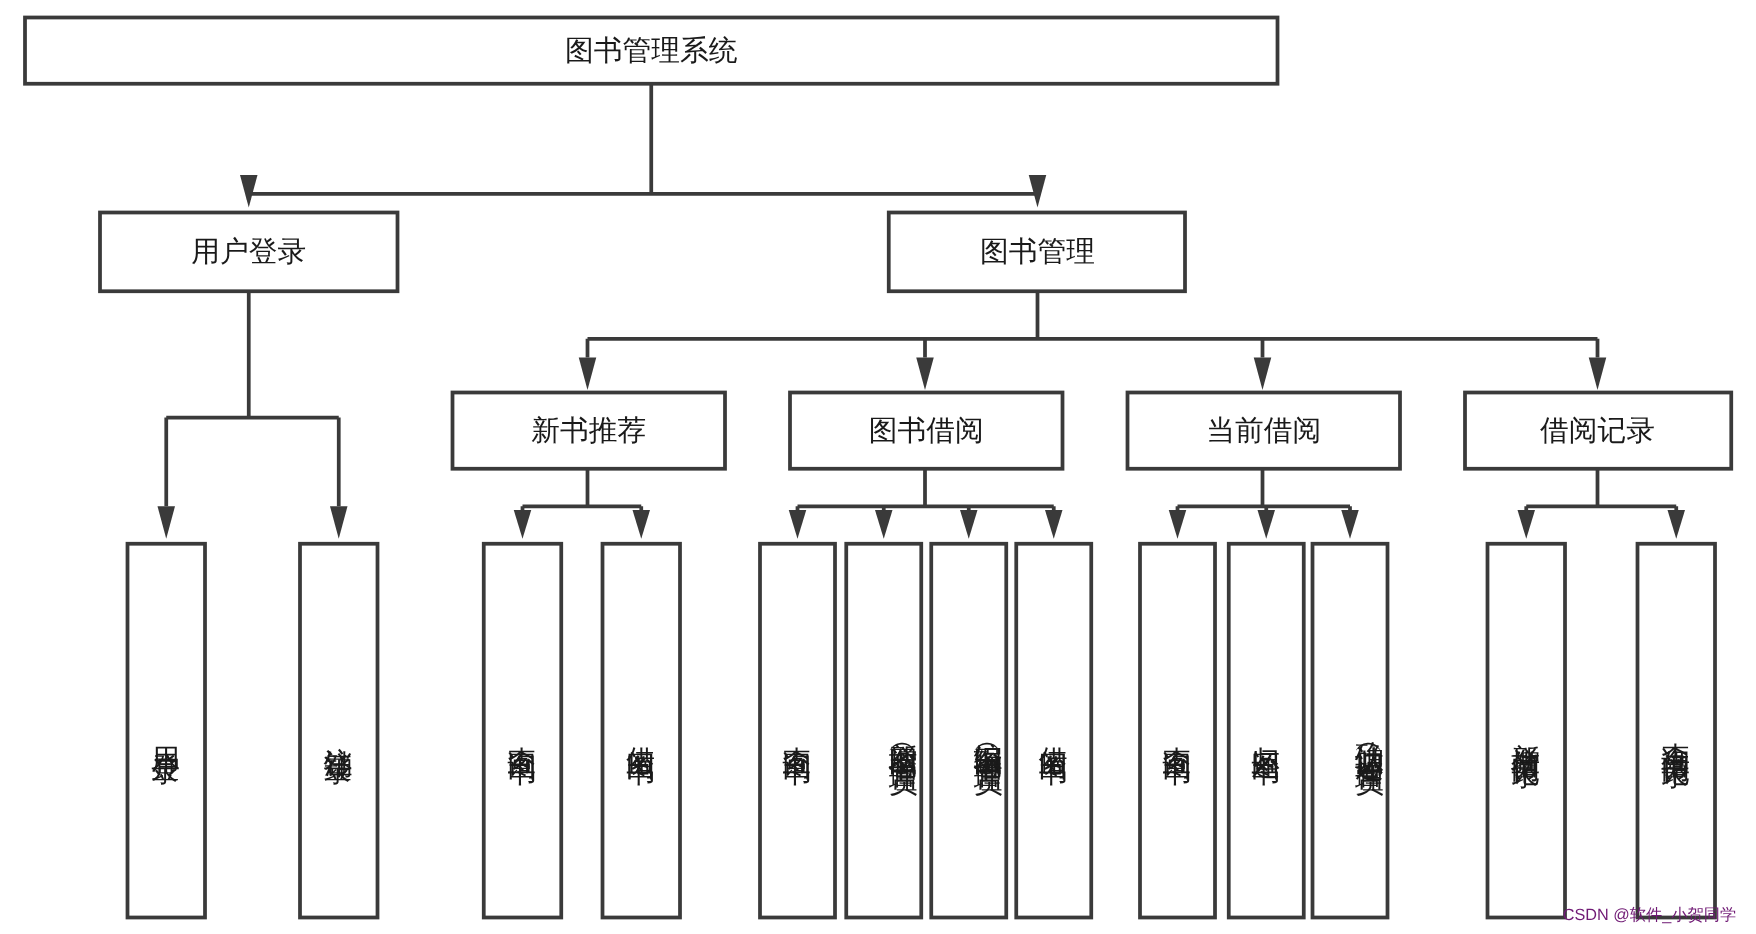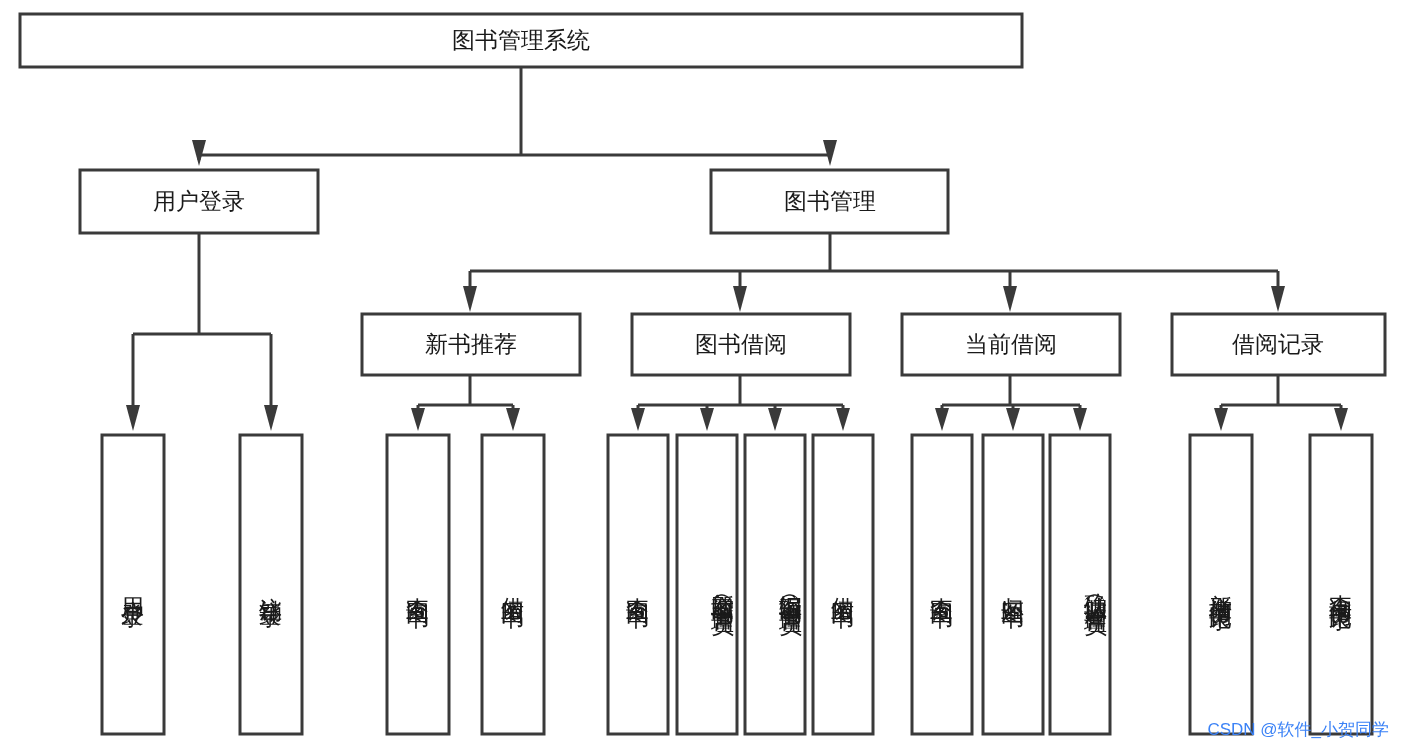--- a/index.html
+++ b/index.html
@@ -67,22 +67,22 @@
     justify-content: center;
     letter-spacing: 3px;
     white-space: nowrap;
     pointer-events: none;
   }
   .watermark {
     position: absolute;
     right: 16px;
     bottom: 6px;
     font-family: "Liberation Sans", "DejaVu Sans", sans-serif;
-    font-size: 17px;
-    color: #3b82f6;
+    font-size: 13px;
+    color: #701a75;
     white-space: nowrap;
   }
 </style>
 </head>
 <body>
 
 <div id="diagram-root">
 
   <svg class="diagram-canvas" viewBox="0 0 1405 747">
 

